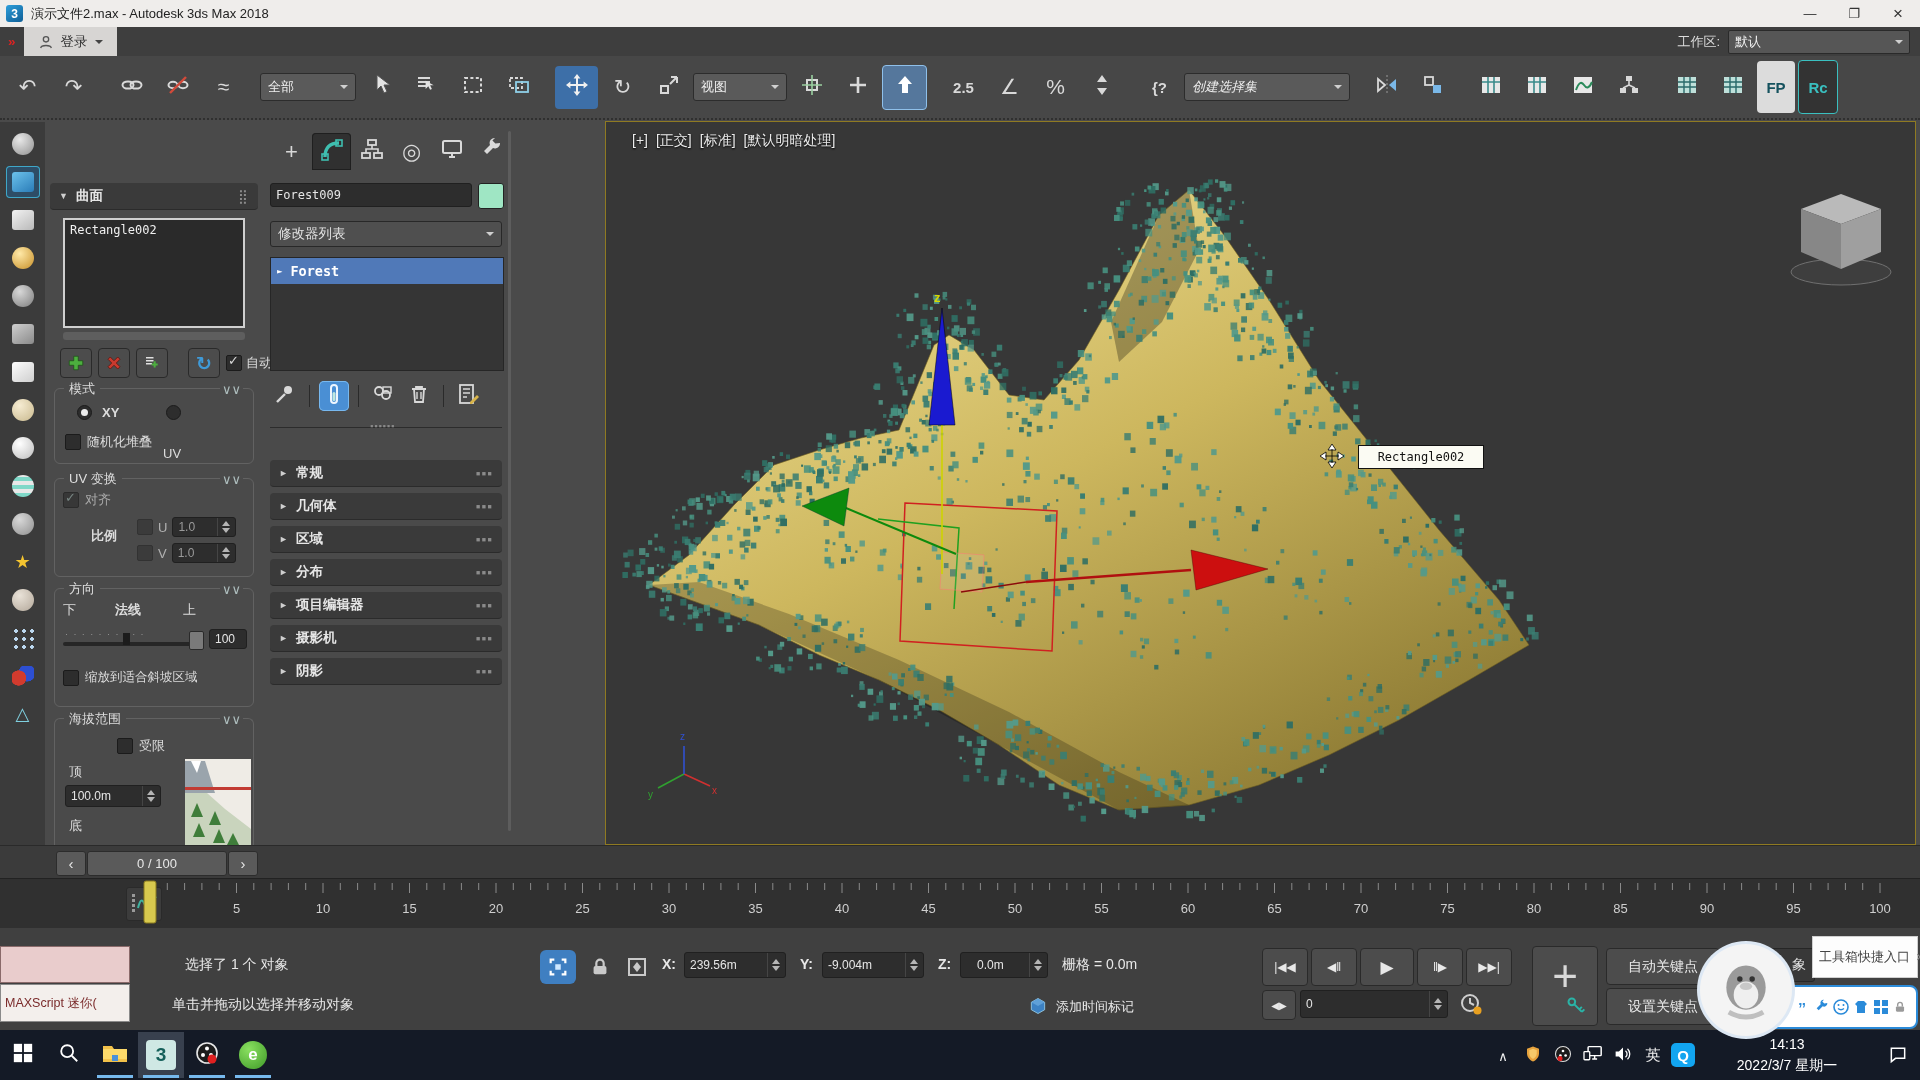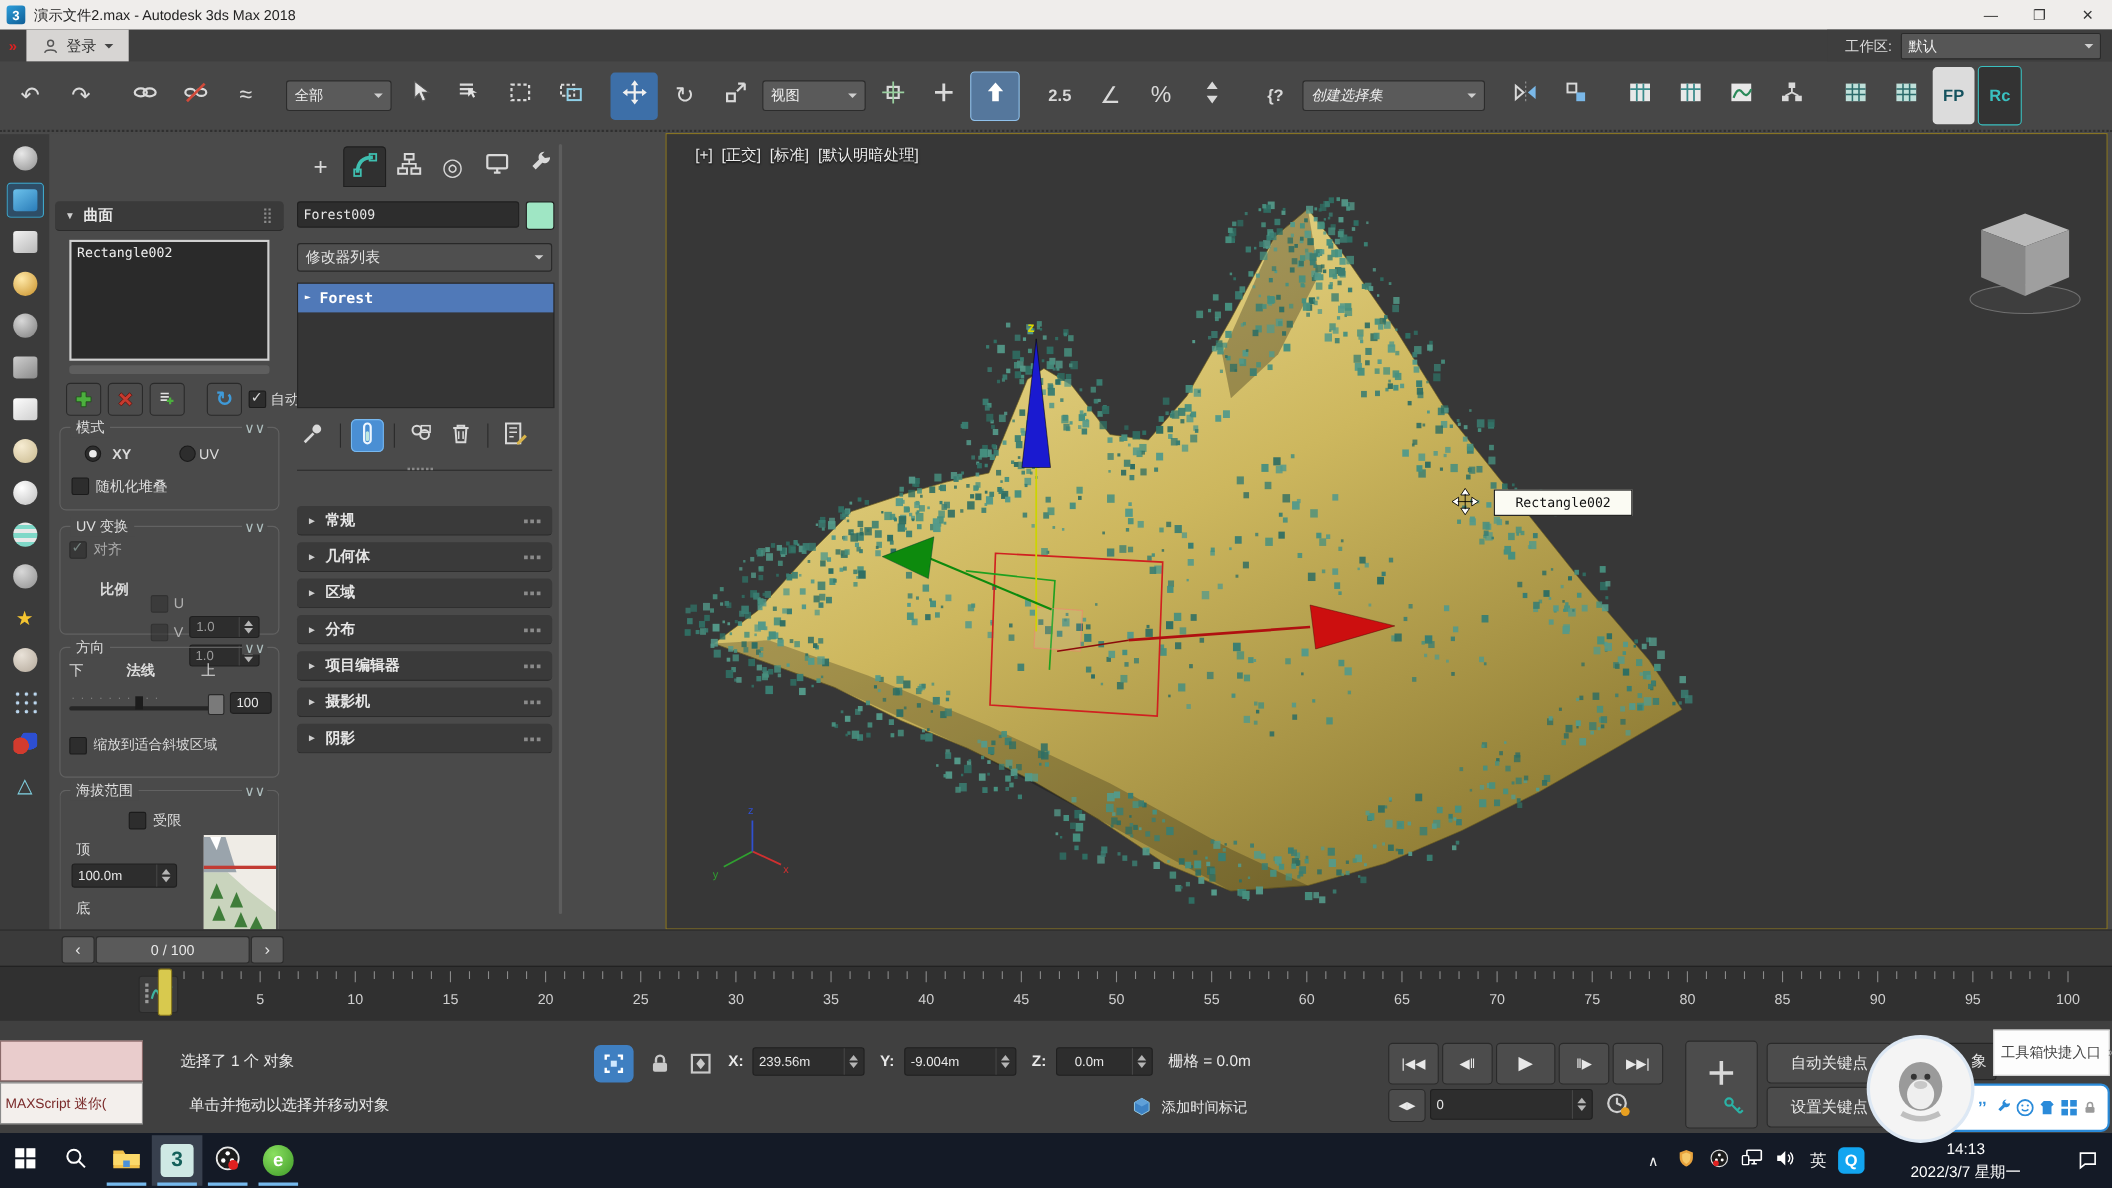--- a/index.html
+++ b/index.html
@@ -38,21 +38,21 @@
   #cmdpanel{left:45px;top:121px;width:472px;height:724px;background:#4a4a4a;}
   .grp{position:absolute;border:1px solid #626262;border-radius:6px;}
   .gttl{position:absolute;top:-9px;left:9px;background:#4a4a4a;padding:0 5px;font-size:13px;color:#dedede;white-space:nowrap;}
   .chev2{position:absolute;top:-4px;right:10px;background:#4a4a4a;color:#aebebe;font-size:13px;line-height:10px;padding:0 2px;}
   .cb{width:14px;height:14px;background:#2d2d2d;border:1px solid #1b1b1b;border-radius:2px;position:relative;flex:0 0 auto;}
   .cb.on::after{content:"✓";position:absolute;left:1px;top:-3px;font-size:13px;color:#d8d8d8;}
   .cb.dim::after{color:#8fa5a0;}
   .rd{width:13px;height:13px;border-radius:50%;background:#2d2d2d;border:1px solid #1b1b1b;position:relative;flex:0 0 auto;}
   .rd.on::after{content:"";position:absolute;left:3px;top:3px;width:7px;height:7px;border-radius:50%;background:#ececec;}
   .fld{background:#2d2d2d;border:1px solid #202020;border-radius:3px;color:#e6e6e6;font-size:12px;display:flex;align-items:center;padding:0 5px;box-sizing:border-box;}
-  .fld.dim{color:#9a9a9a;margin-top:43px;}
+  .fld.dim{color:#9a9a9a;}
   .spn{margin-left:auto;display:flex;flex-direction:column;gap:2px;padding-left:4px;border-left:1px solid #454545;height:100%;justify-content:center;}
   .spn .up{width:0;height:0;border:4px solid transparent;border-bottom:5px solid #b5b5b5;border-top:0;}
   .spn .dn{width:0;height:0;border:4px solid transparent;border-top:5px solid #b5b5b5;border-bottom:0;}
   .lbl{font-size:13px;color:#dcdcdc;white-space:nowrap;}
   .rh{height:27px;background:#3a3a3a;border-radius:4px;border-bottom:1px solid #2b2b2b;display:flex;align-items:center;gap:8px;padding:0 9px;font-size:13.5px;font-weight:bold;color:#e6e6e6;box-sizing:border-box;}
   .rh .tri{font-size:9px;color:#cfcfcf;}
   .rh .grip{margin-left:auto;color:#8b8b8b;font-weight:normal;letter-spacing:1px;}
   .tab{width:39px;height:37px;display:flex;align-items:center;justify-content:center;border-radius:4px 4px 0 0;color:#d8d8d8;font-size:22px;}
   .tab.sel{background:#303030;box-shadow:0 0 0 1px #1f1f1f inset;}
   
@@ -359,21 +359,21 @@
       </div>
     </div>
 
     <div class="grp" style="left:4px;top:245px;width:198px;height:74px;">
       <span class="gttl">模式</span>
       <span class="chev2">∨∨</span>
       <div style="position:absolute;left:22px;top:16px;display:flex;gap:10px;align-items:center;font-weight:bold;">
         <div class="rd on"></div>
           <span class="lbl">XY</span>
       </div>
-      <div style="position:absolute;left:108px;top:16px;display:flex;gap:3px;align-items:flex-end;">
+      <div style="position:absolute;left:108px;top:16px;display:flex;gap:26px;align-items:flex-end;flex-direction:column;">
         <div class="rd"></div>
           <span class="lbl">UV</span>
       </div>
       <div style="position:absolute;left:10px;top:44px;display:flex;gap:6px;align-items:center;">
         <div class="cb"></div>
           <span class="lbl">随机化堆叠</span>
       </div>
     </div>
 
     <div class="grp" style="left:4px;top:335px;width:198px;height:97px;">
@@ -2140,21 +2140,21 @@
       <text x="1880" y="34" fill="#cfcfcf" font-size="13" text-anchor="middle">100</text>
       <rect x="144" y="2" width="12" height="42" fill="#d8c94e" stroke="#8a7a1e" rx="2"></rect>
     </svg>
 </div>
 
 <div id="statusbar" class="r">
   <div class="r" style="left:0;top:18px;width:130px;height:37px;background:#e9cccc;border:1px solid #8a6a6a;box-sizing:border-box;"></div>
   <div class="r" style="left:0;top:56px;width:130px;height:38px;background:#f3efec;border:1px solid #8a8a8a;box-sizing:border-box;color:#7a2a2a;font-size:12.5px;line-height:36px;padding-left:4px;overflow:hidden;white-space:nowrap;">
     <span>MAXScript 迷你(</span>
   </div>
-  <div class="stxt r" style="left:164px;top:28px;"><span>选择了 1 个 对象</span></div>
+  <div class="stxt r" style="left:185px;top:28px;"><span>选择了 1 个 对象</span></div>
   <div class="stxt r" style="left:172px;top:68px;"><span>单击并拖动以选择并移动对象</span></div>
 
   <div class="r ic" style="left:540px;top:22px;width:36px;height:34px;background:#3f7fc1;border-radius:6px;">
     <svg width="22" height="22" viewBox="0 0 24 24">
         <path d="M4 8V4h4 M16 4h4v4 M20 16v4h-4 M8 20H4v-4" fill="none" stroke="#fff" stroke-width="2.4"></path>
         <rect x="9" y="9" width="6" height="6" fill="#cfe8ff"></rect>
       </svg>
   </div>
   <div class="r ic" style="left:586px;top:24px;width:28px;height:30px;">
     <svg width="22" height="22" viewBox="0 0 24 24">

